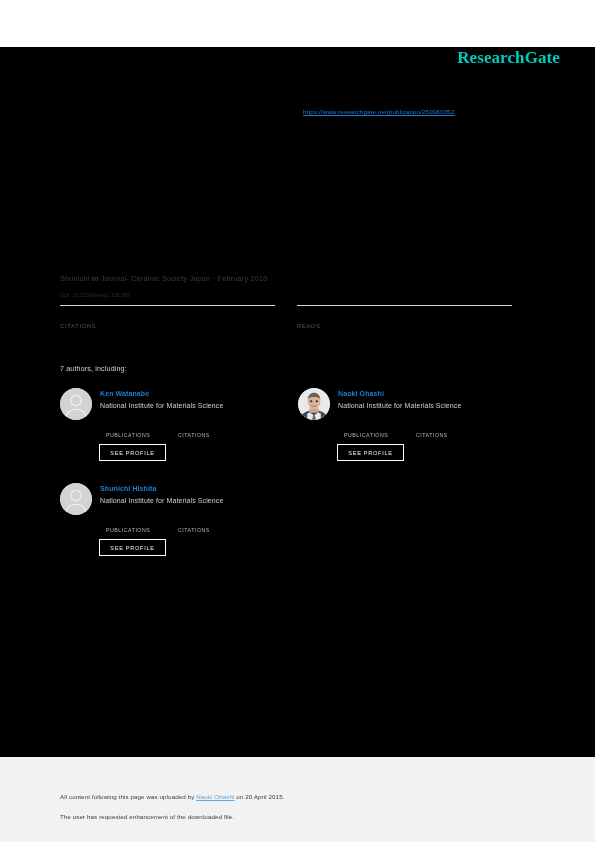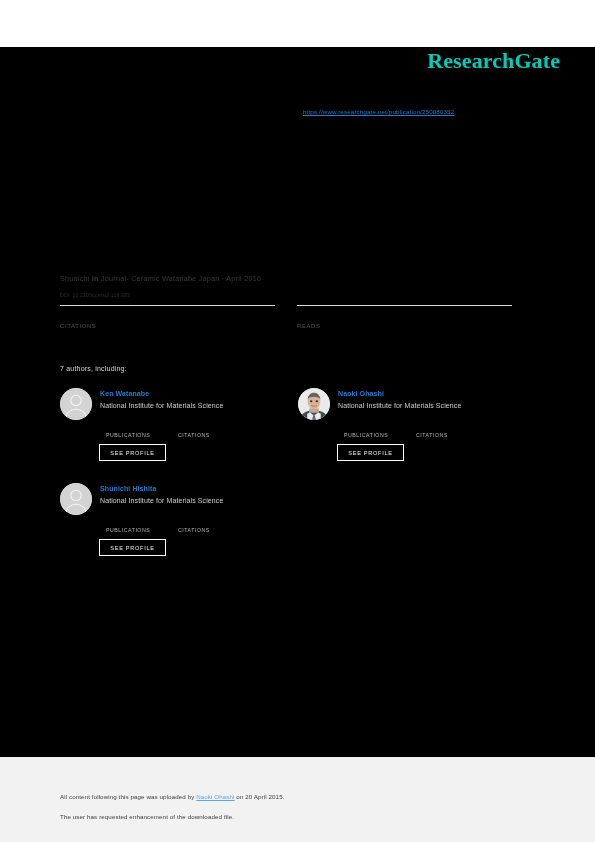--- a/index.html
+++ b/index.html
@@ -34,21 +34,21 @@
     left: 0; top: 757px;
     width: 595px; height: 85px;
     background: #f2f2f2;
   }
 
   
   .rg-logo {
     position: absolute;
     right: 35px; top: 48px;
     font-family: "Liberation Serif", "DejaVu Serif", serif;
-    font-size: 22px;
+    font-size: 17px;
     font-weight: bold;
     color: #00ccbb;
     letter-spacing: 0.1px;
     white-space: nowrap;
   }
 
   
   .rg-url {
     position: absolute;
     left: 303px; top: 108px;
@@ -215,23 +215,23 @@
 <div class="body-black"></div>
 <div class="footer-gray"></div>
 
 <div class="rg-logo">ResearchGate</div>
 
 <a class="rg-url" href="#">https://www.researchgate.net/publication/250080352</a>
 
 <div class="meta-line">
   <span class="kw">Shunichi</span>
   <span class="in-word">in</span>
-  <span>Journal- Ceramic Watanabe Japan</span>
+  <span>Journal- Ceramic Society Japan</span>
   <span>·</span>
-  <span>April 2010</span>
+  <span>February 2010</span>
 </div>
 
 <div class="doi-line">DOI: 10.2109/jcersj2.118.383</div>
 
 <div class="stat-block left">
   <div class="stat-rule"></div>
   <div class="stat-value"></div>
   <div class="stat-label">CITATIONS</div>
 </div>
 

